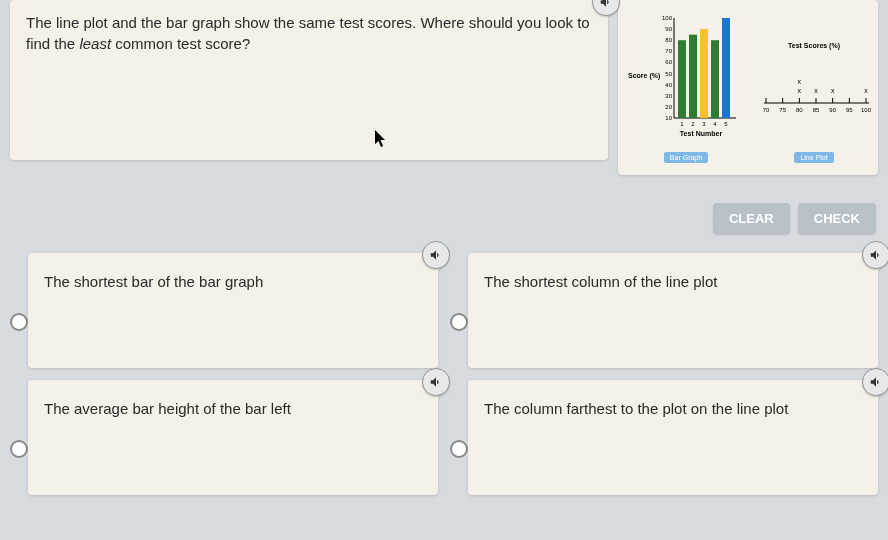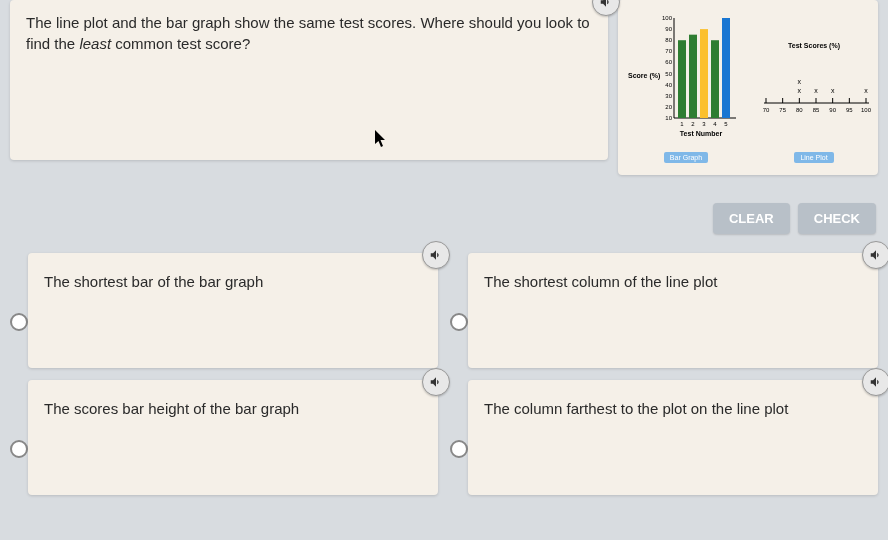--- a/index.html
+++ b/index.html
@@ -253,21 +253,21 @@
         <svg class="speaker-icon" viewBox="0 0 24 24" fill="#333">
             <path d="M3 9v6h4l5 5V4L7 9H3zm13.5 3c0-1.8-1-3.3-2.5-4v8c1.5-.7 2.5-2.2 2.5-4z"></path>
           </svg>
       </div>
     </div>
   </div>
 
   <div class="option-wrap">
     <div class="radio"></div>
     <div class="option-card">
-      <span>The scores bar height of the bar graph</span>
+      <span>The average bar height of the bar left</span>
       <div class="speaker-btn">
         <svg class="speaker-icon" viewBox="0 0 24 24" fill="#333">
             <path d="M3 9v6h4l5 5V4L7 9H3zm13.5 3c0-1.8-1-3.3-2.5-4v8c1.5-.7 2.5-2.2 2.5-4z"></path>
           </svg>
       </div>
     </div>
   </div>
 
   <div class="option-wrap">
     <div class="radio"></div>

